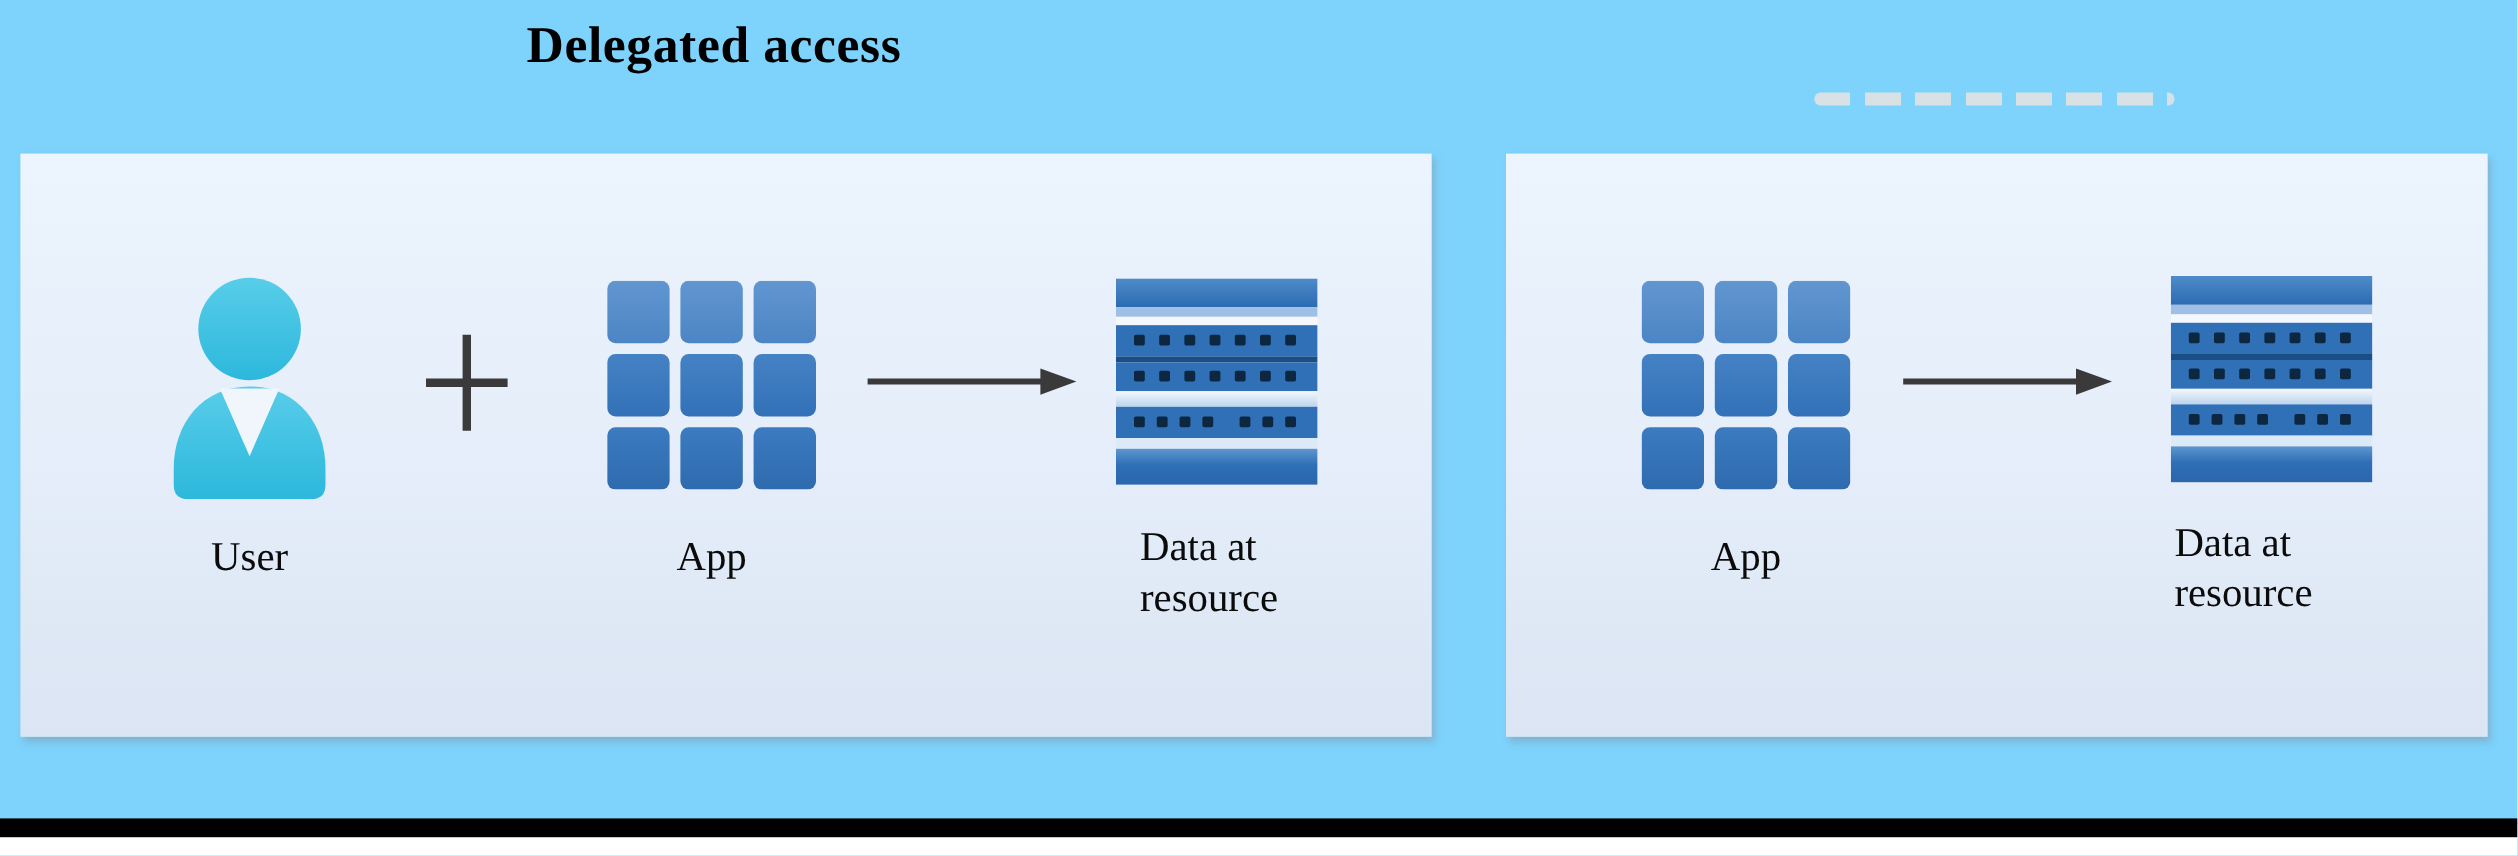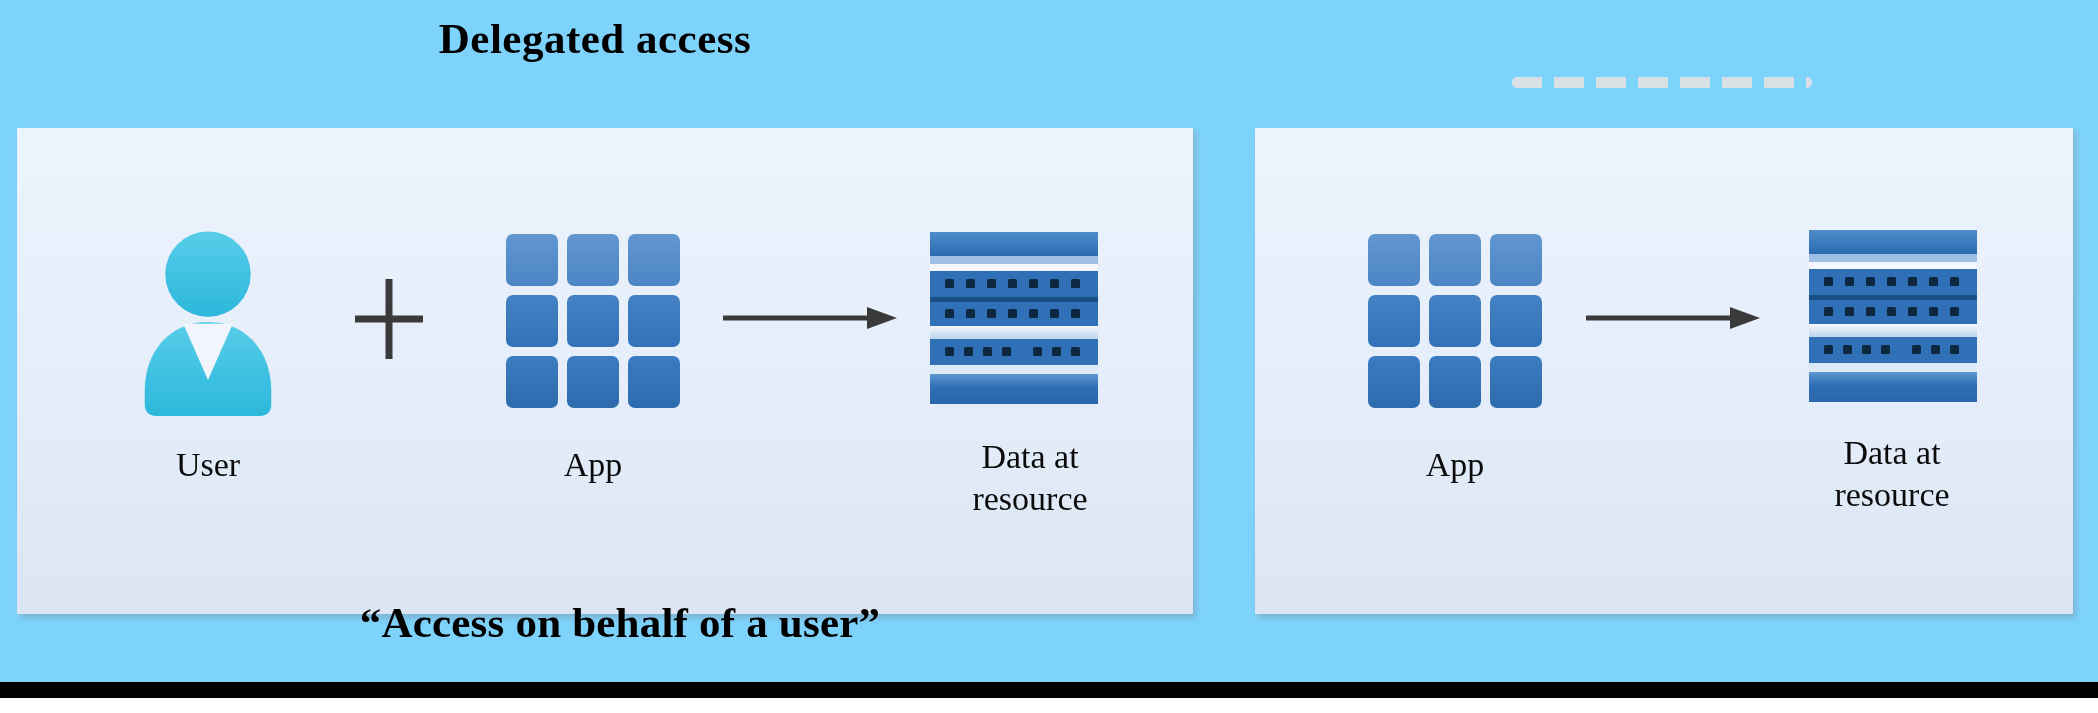--- a/index.html
+++ b/index.html
@@ -50,21 +50,21 @@
   .panel-right{left:1255px;width:818px;}
   .abs{position:absolute;}
   .icon-label{
     position:absolute;
     font-size:34px;
     line-height:42px;
     color:#0b0b0b;
     text-align:center;
   }
   .resource-label{
-    text-align:center;
+    text-align:left;
     width:160px;
   }
   .caption{
     position:absolute;
     top:598px;
     transform:translateX(-50%);
     font-size:43px;
     font-weight:bold;
     letter-spacing:0.2px;
     white-space:nowrap;
@@ -264,16 +264,15 @@
         <rect x="103" y="115" width="9" height="9" rx="1.5"></rect>
           <rect x="122" y="115" width="9" height="9" rx="1.5"></rect>
         <rect x="141" y="115" width="9" height="9" rx="1.5"></rect>
       </g>
       <rect x="0" y="133" width="168" height="9" fill="#DCE9F6"></rect>
       <rect x="0" y="142" width="168" height="30" fill="url(#dbBot)"></rect>
     </svg>
     <div class="icon-label resource-label" style="left:557px;top:304px;">Data at resource</div>
   </div>
 
-  <div class="caption caption-left">“Access on behalf of a user”</div>
 
   <div class="footer-bar"></div>
 </div>
 
 </body></html>

